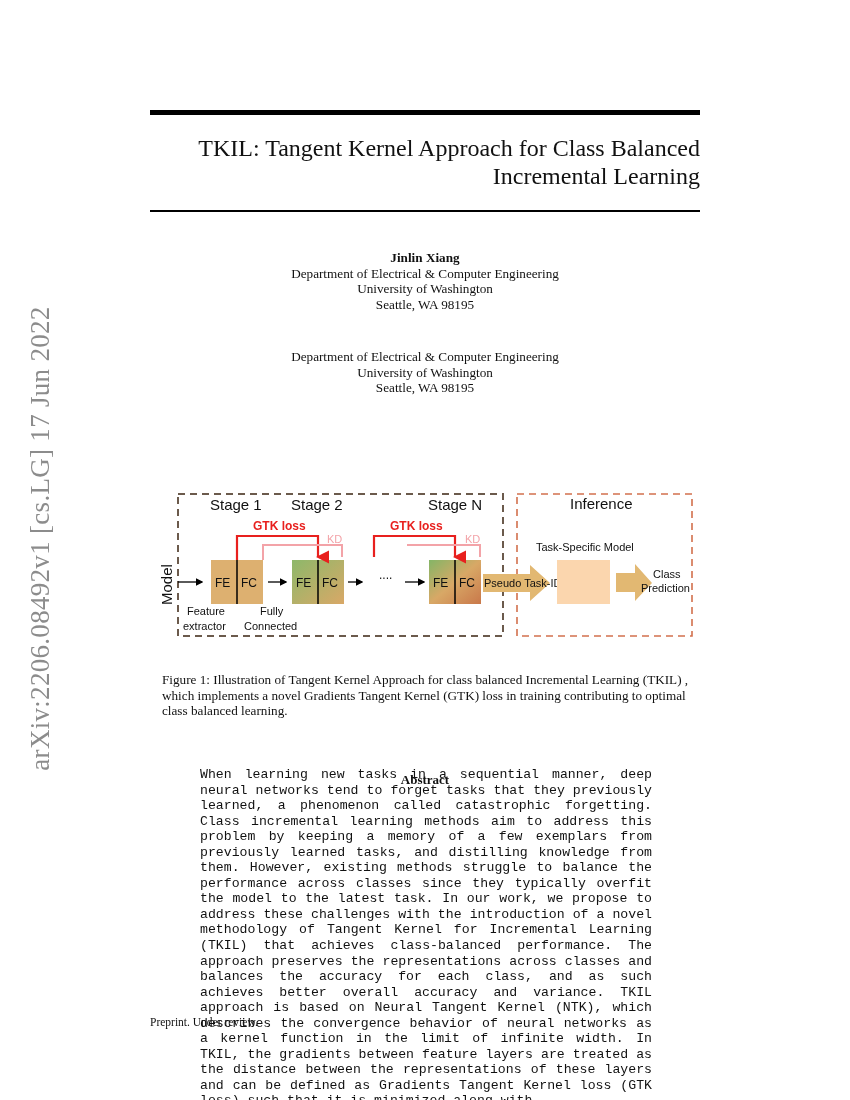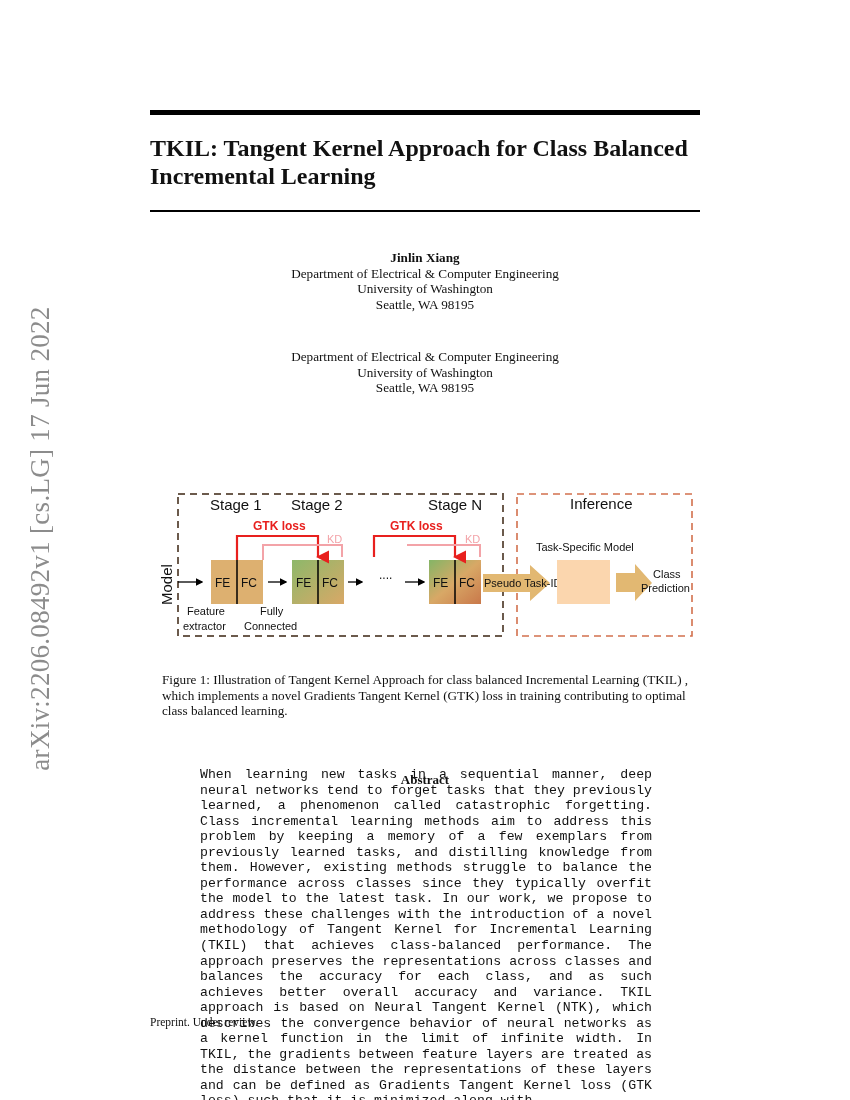--- a/index.html
+++ b/index.html
@@ -10,22 +10,22 @@
     position: absolute; left: 20px; top: 298px; width: 40px; height: 480px;
     display: flex; align-items: center; justify-content: center;
   }
   .arxiv-stamp span {
     transform: rotate(-90deg); white-space: nowrap; font-size: 27px; color: #8c8c8c;
     font-family: "Liberation Serif", serif; letter-spacing: 0.3px;
   }
 
   .top-rule { position: absolute; left: 150px; top: 110px; width: 550px; height: 5px; background: #000; }
   .title {
-    position: absolute; left: 150px; top: 134px; width: 550px; text-align: left;
-    font-weight: bold; font-size: 24px; line-height: 28px;
+    position: absolute; left: 150px; top: 134px; width: 550px; text-align: right;
+    font-weight: normal; font-size: 24px; line-height: 28px;
   }
   .bottom-rule { position: absolute; left: 150px; top: 210px; width: 550px; height: 1.5px; background: #000; }
 
   .author-block {
     position: absolute; left: 150px; width: 550px; text-align: center;
     font-size: 13.2px; line-height: 15.6px;
   }
   .author-block .name { font-weight: bold; }
   .author-block .email { font-family: "Liberation Mono", "DejaVu Sans Mono", monospace; font-size: 12.5px; }
   .author-1 { top: 250px; }

